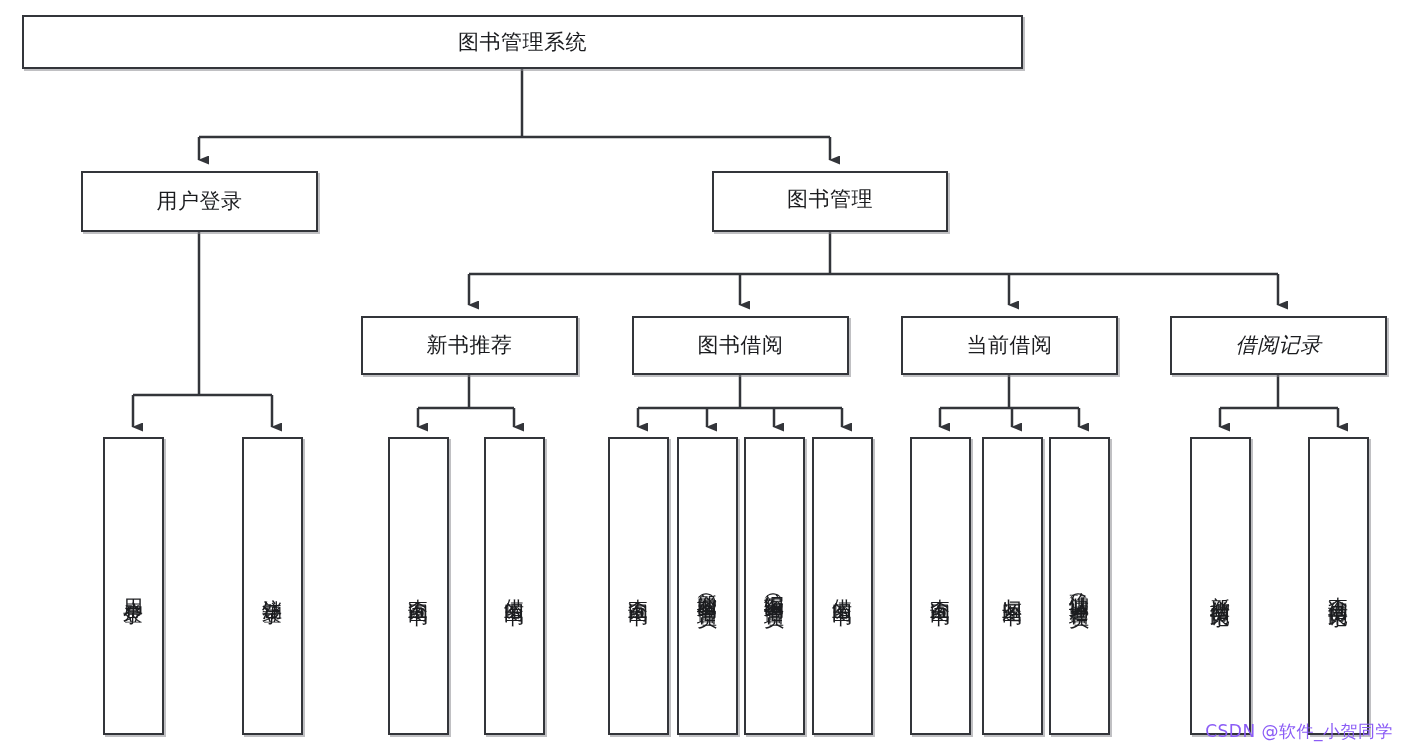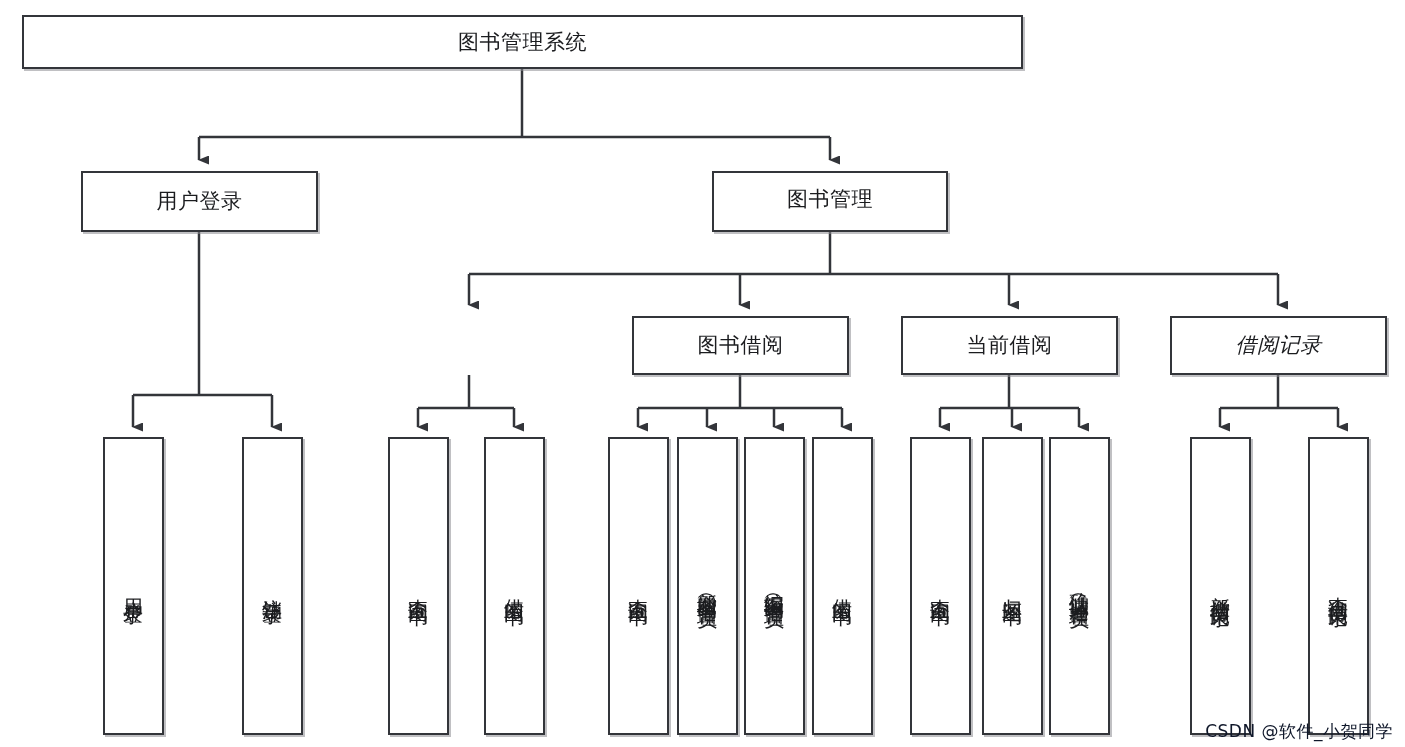--- a/index.html
+++ b/index.html
@@ -57,21 +57,21 @@
   .node.vertical {
     align-items: center;
     justify-content: center;
     padding-top: 4px;
   }
   .watermark {
     position: absolute;
     right: 12px;
     bottom: 4px;
     font-size: 17px;
-    color: #0f172a;
+    color: #8b5cf6;
     letter-spacing: 0.5px;
     white-space: nowrap;
     user-select: none;
   }
 </style>
 </head>
 <body>
 
 <div id="diagram-root">
 
@@ -141,20 +141,23 @@
     <span class="label">图书管理系统</span>
   </div>
 
   <div class="node" style="left:81px; top:171px; width:237px; height:61px;">
     <span class="label">用户登录</span>
   </div>
   <div class="node" style="left:712px; top:171px; width:236px; height:61px;font-family:Liberation Mono, monospace;">
     <span class="label">图书管理</span>
   </div>
 
+  <div class="node" style="left:361px; top:316px; width:217px; height:59px;">
+    <span class="label">新书推荐</span>
+  </div>
   <div class="node" style="left:632px; top:316px; width:217px; height:59px;">
     <span class="label">图书借阅</span>
   </div>
   <div class="node" style="left:901px; top:316px; width:217px; height:59px;">
     <span class="label">当前借阅</span>
   </div>
   <div class="node" style="left:1170px; top:316px; width:217px; height:59px;font-style:italic;">
     <span class="label">借阅记录</span>
   </div>
 

